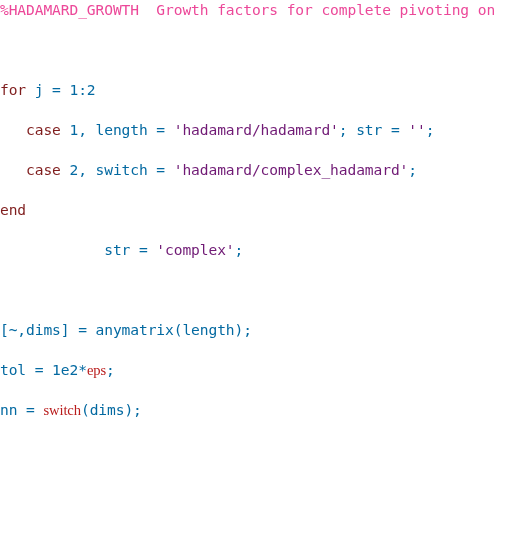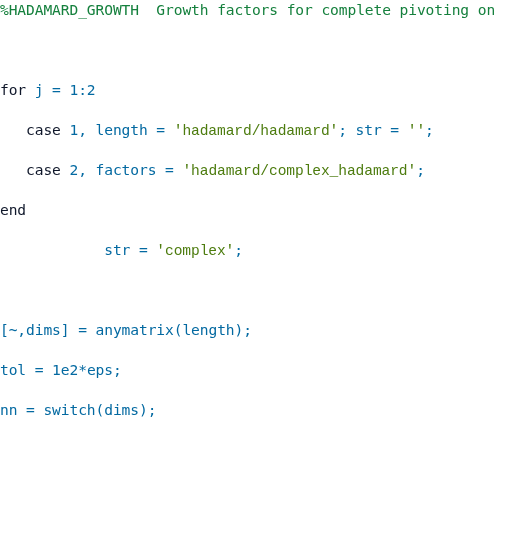--- a/index.html
+++ b/index.html
@@ -27,35 +27,35 @@
     letter-spacing: -0.10px;
     white-space: pre;
     color: #000000;
     -webkit-font-smoothing: none;
   }
   .code-line {
     height: 20px;
     white-space: pre;
     display: block;
   }
-  .tok-comment { color: #15803d; }
-  .tok-keyword { color: #0f172a; }
-  .tok-builtin { color: #0369a1; }
-  .tok-string  { color: #4d7c0f; font-family: Liberation Mono, monospace; }
+  .tok-comment { color: #ec4899; }
+  .tok-keyword { color: #7f1d1d; }
+  .tok-builtin { color: #b91c1c; font-family: Liberation Serif, serif; }
+  .tok-string  { color: #701a75; }
   .tok-plain   { color: #0369a1; }
   .blank-line { height: 20px; display: block; }
 </style>
 </head>
 <body>
 
 <div id="code-listing"><span class="code-line"><span class="tok-comment">%HADAMARD_GROWTH  Growth factors for complete pivoting on</span></span>
 <span class="code-line blank-line">&nbsp;</span>
 <span class="code-line"><span class="tok-keyword">for</span><span class="tok-plain"> j = 1:2</span></span>
 <span class="code-line"><span class="tok-plain">   </span><span class="tok-keyword">case</span><span class="tok-plain"> 1, length = </span><span class="tok-string">'hadamard/hadamard'</span><span class="tok-plain">; str = </span><span class="tok-string">''</span><span class="tok-plain">;</span></span>
-<span class="code-line"><span class="tok-plain">   </span><span class="tok-keyword">case</span><span class="tok-plain"> 2, factors = </span><span class="tok-string">'hadamard/complex_hadamard'</span><span class="tok-plain">;</span></span>
+<span class="code-line"><span class="tok-plain">   </span><span class="tok-keyword">case</span><span class="tok-plain"> 2, switch = </span><span class="tok-string">'hadamard/complex_hadamard'</span><span class="tok-plain">;</span></span>
 <span class="code-line"><span class="tok-keyword">end</span></span>
 <span class="code-line"><span class="tok-plain">            str = </span><span class="tok-string">'complex'</span><span class="tok-plain">;</span></span>
 <span class="code-line blank-line">&nbsp;</span>
 <span class="code-line"><span class="tok-plain">[~,dims] = anymatrix(length);</span></span>
 <span class="code-line"><span class="tok-plain">tol = 1e2*</span><span class="tok-builtin">eps</span><span class="tok-plain">;</span></span>
 <span class="code-line"><span class="tok-plain">nn = </span><span class="tok-builtin">switch</span><span class="tok-plain">(dims);</span></span>
 
 
 
 

